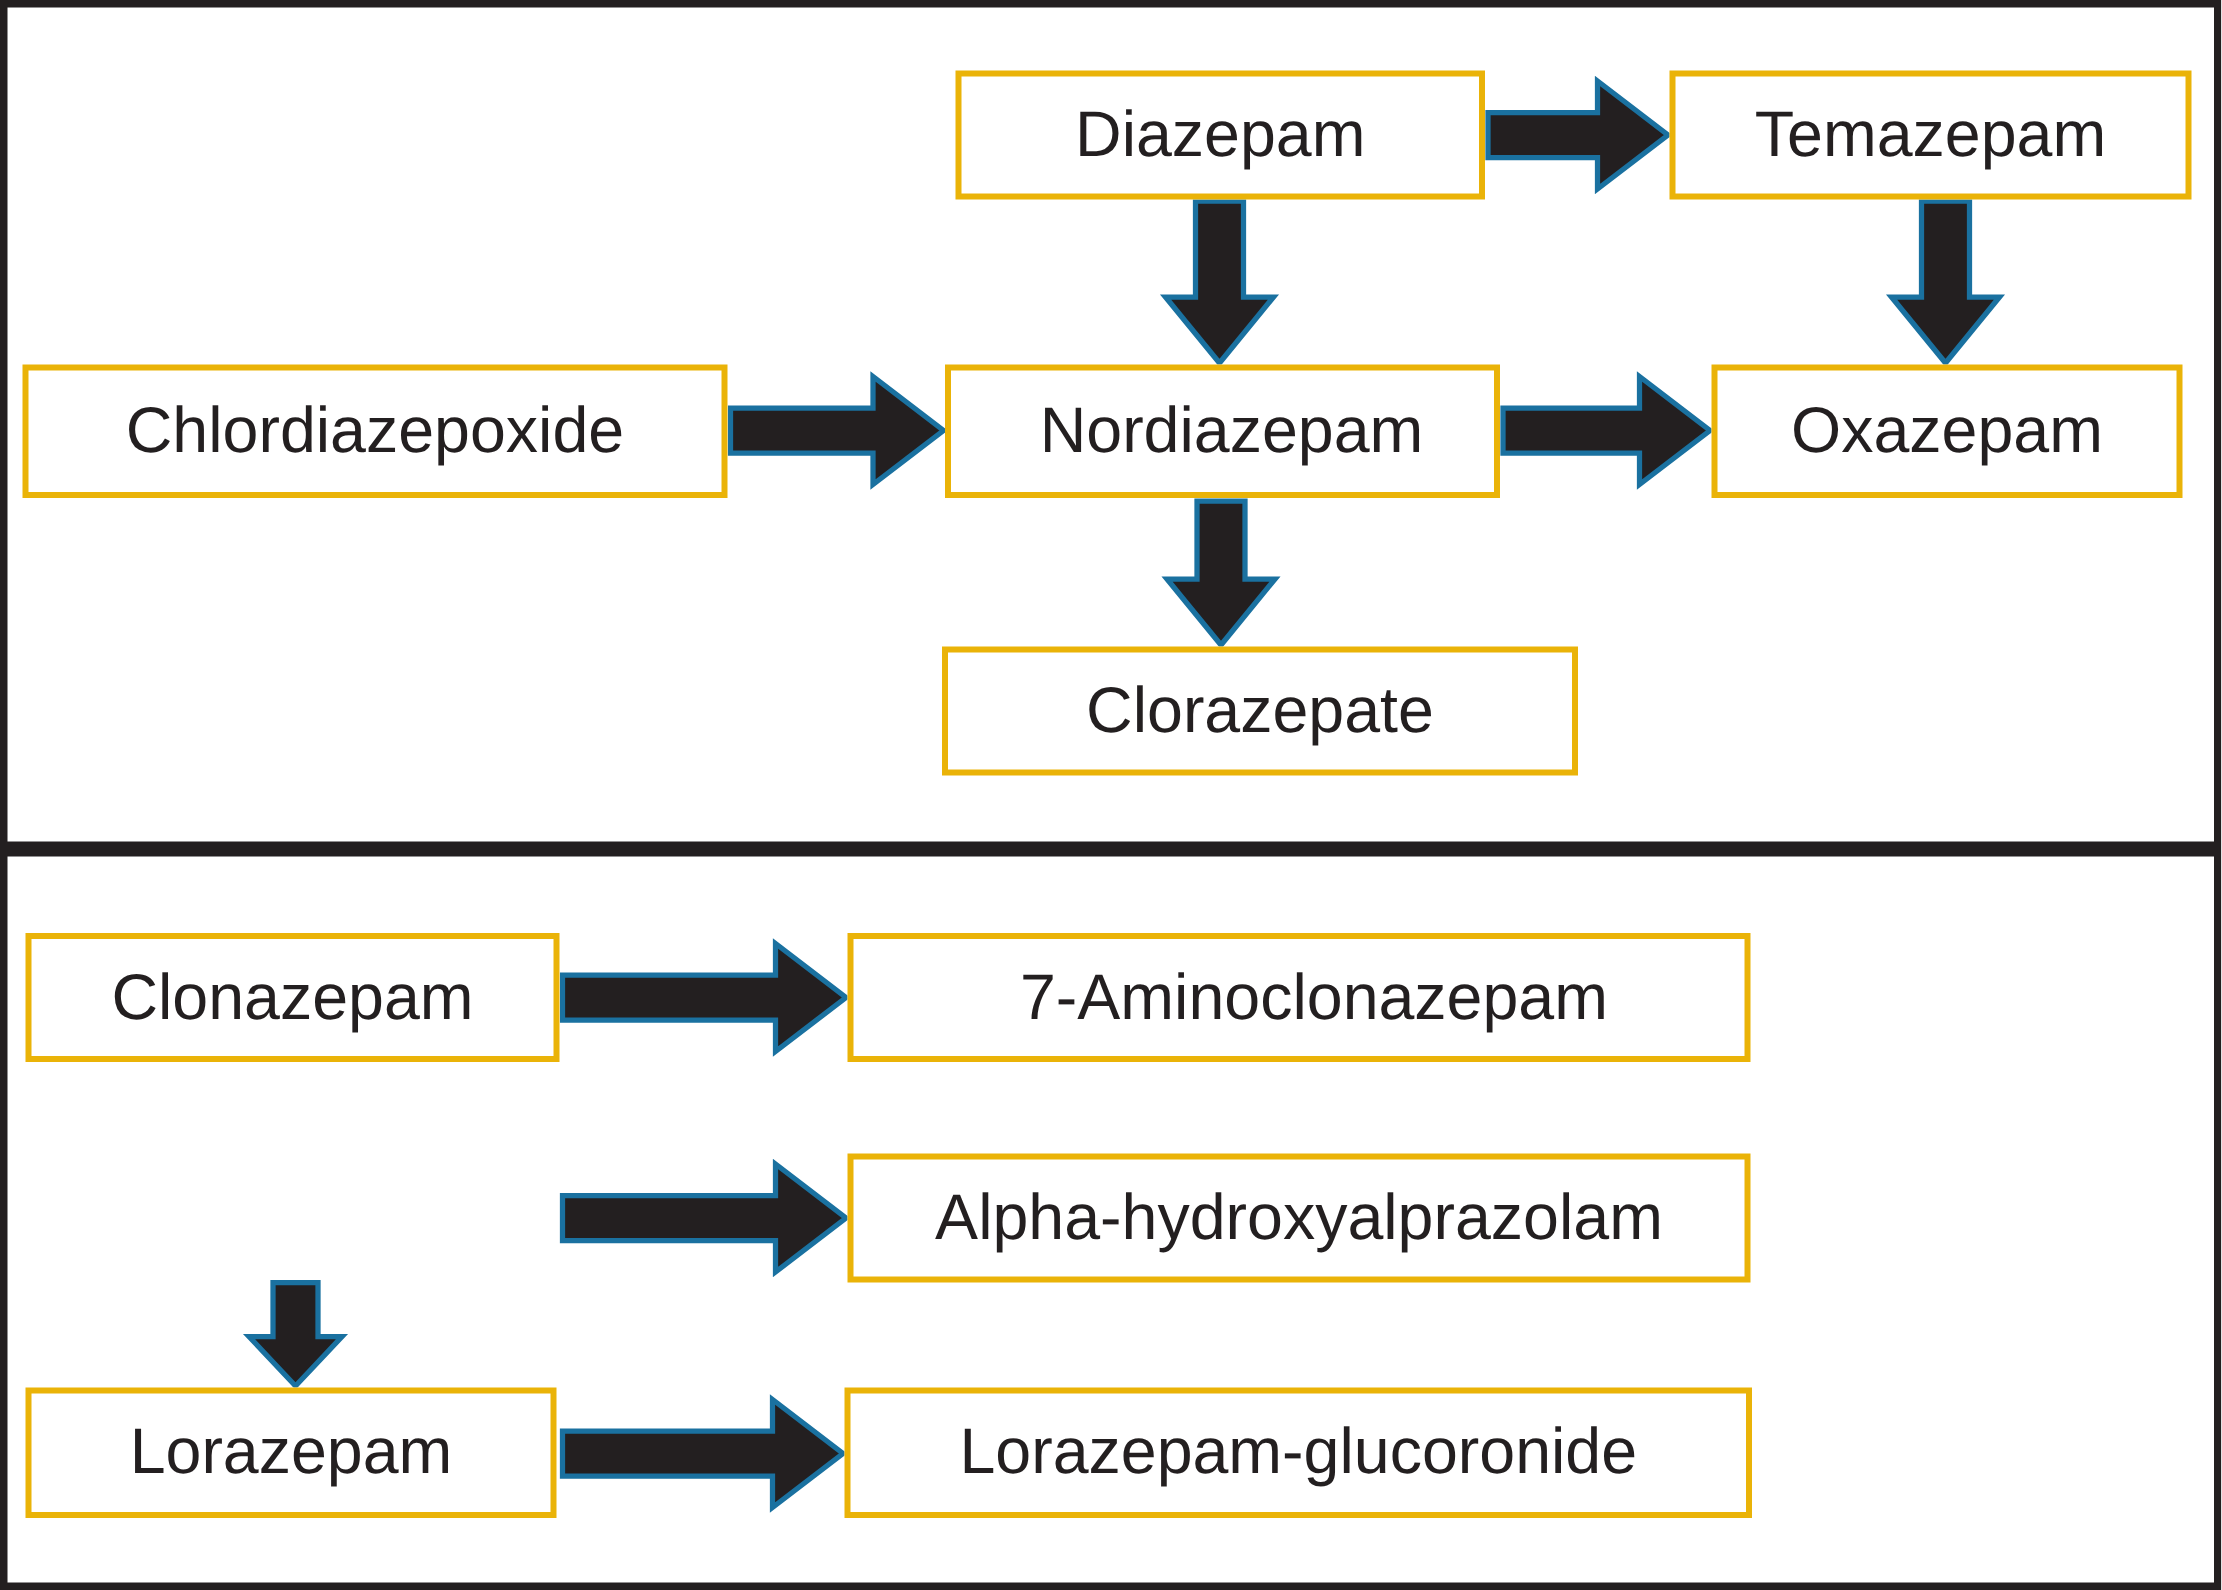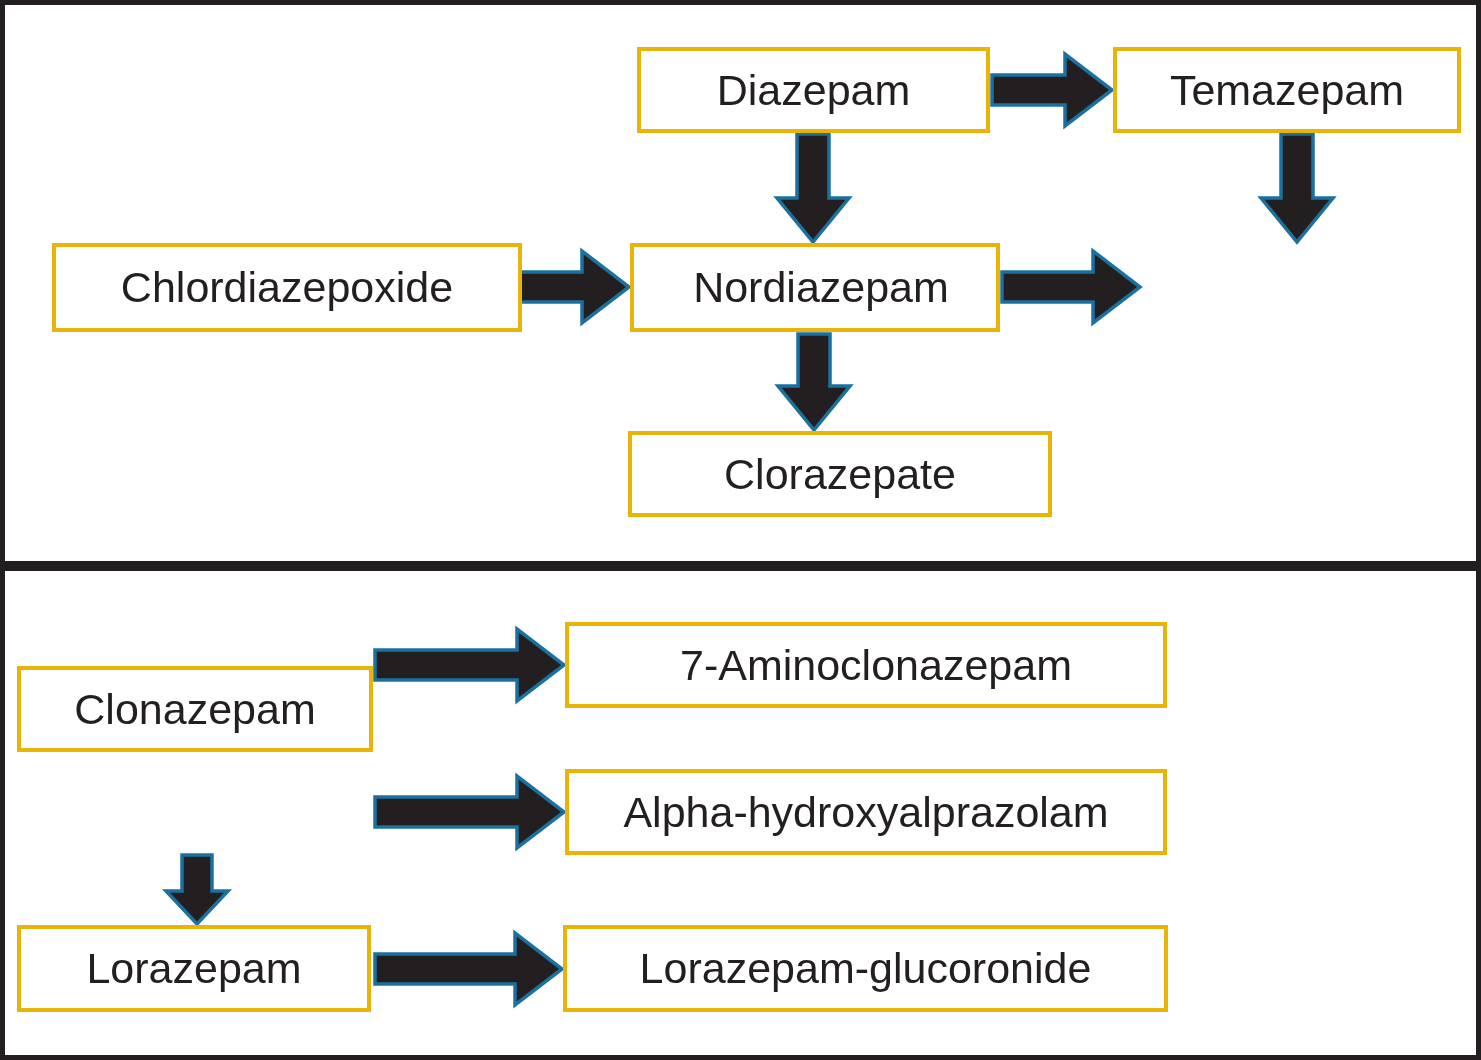--- a/index.html
+++ b/index.html
@@ -70,23 +70,24 @@
     <polygon points="798,334 798,386 778,386 814,430 850,386 830,386 830,334"></polygon>
 
     <polygon points="375,650 517,650 517,629 564,665 517,701 517,680 375,680"></polygon>
     <polygon points="375,797 517,797 517,776 564,812 517,848 517,827 375,827"></polygon>
     <polygon points="182,855 182,891 166,891 197,924 228,891 212,891 212,855"></polygon>
     <polygon points="375,954 515,954 515,933 562,969 515,1005 515,984 375,984"></polygon>
   </svg>
 
   <div class="node" style="left:637px;  top:47px;  width:353px; height:86px;">Diazepam</div>
   <div class="node" style="left:1113px; top:47px;  width:348px; height:86px;text-align:center;">Temazepam</div>
-  <div class="node" style="left:15px;   top:243px; width:470px; height:89px;margin-left:37px;">Chlordiazepoxide</div>
+  <div class="node" style="left:15px;   top:243px; width:470px; height:89px;">Chlordiazepoxide</div>
   <div class="node" style="left:630px;  top:243px; width:370px; height:89px;padding-left:12px;">Nordiazepam</div>
+  <div class="node" style="left:1141px; top:243px; width:314px; height:89px;">Oxazepam</div>
   <div class="node" style="left:628px;  top:431px; width:424px; height:86px;">Clorazepate</div>
 
-  <div class="node" style="left:17px;  top:622px; width:356px; height:86px;margin-top:44px;">Clonazepam</div>
+  <div class="node" style="left:17px;  top:622px; width:356px; height:86px;">Clonazepam</div>
   <div class="node" style="left:565px; top:622px; width:602px; height:86px;padding-left:20px;">7-Aminoclonazepam</div>
   <div class="node" style="left:565px; top:769px; width:602px; height:86px;">Alpha-hydroxyalprazolam</div>
   <div class="node" style="left:17px;  top:925px; width:354px; height:87px;">Lorazepam</div>
   <div class="node" style="left:563px; top:925px; width:605px; height:87px;">Lorazepam-glucoronide</div>
 
 </div>
 
 </body></html>

